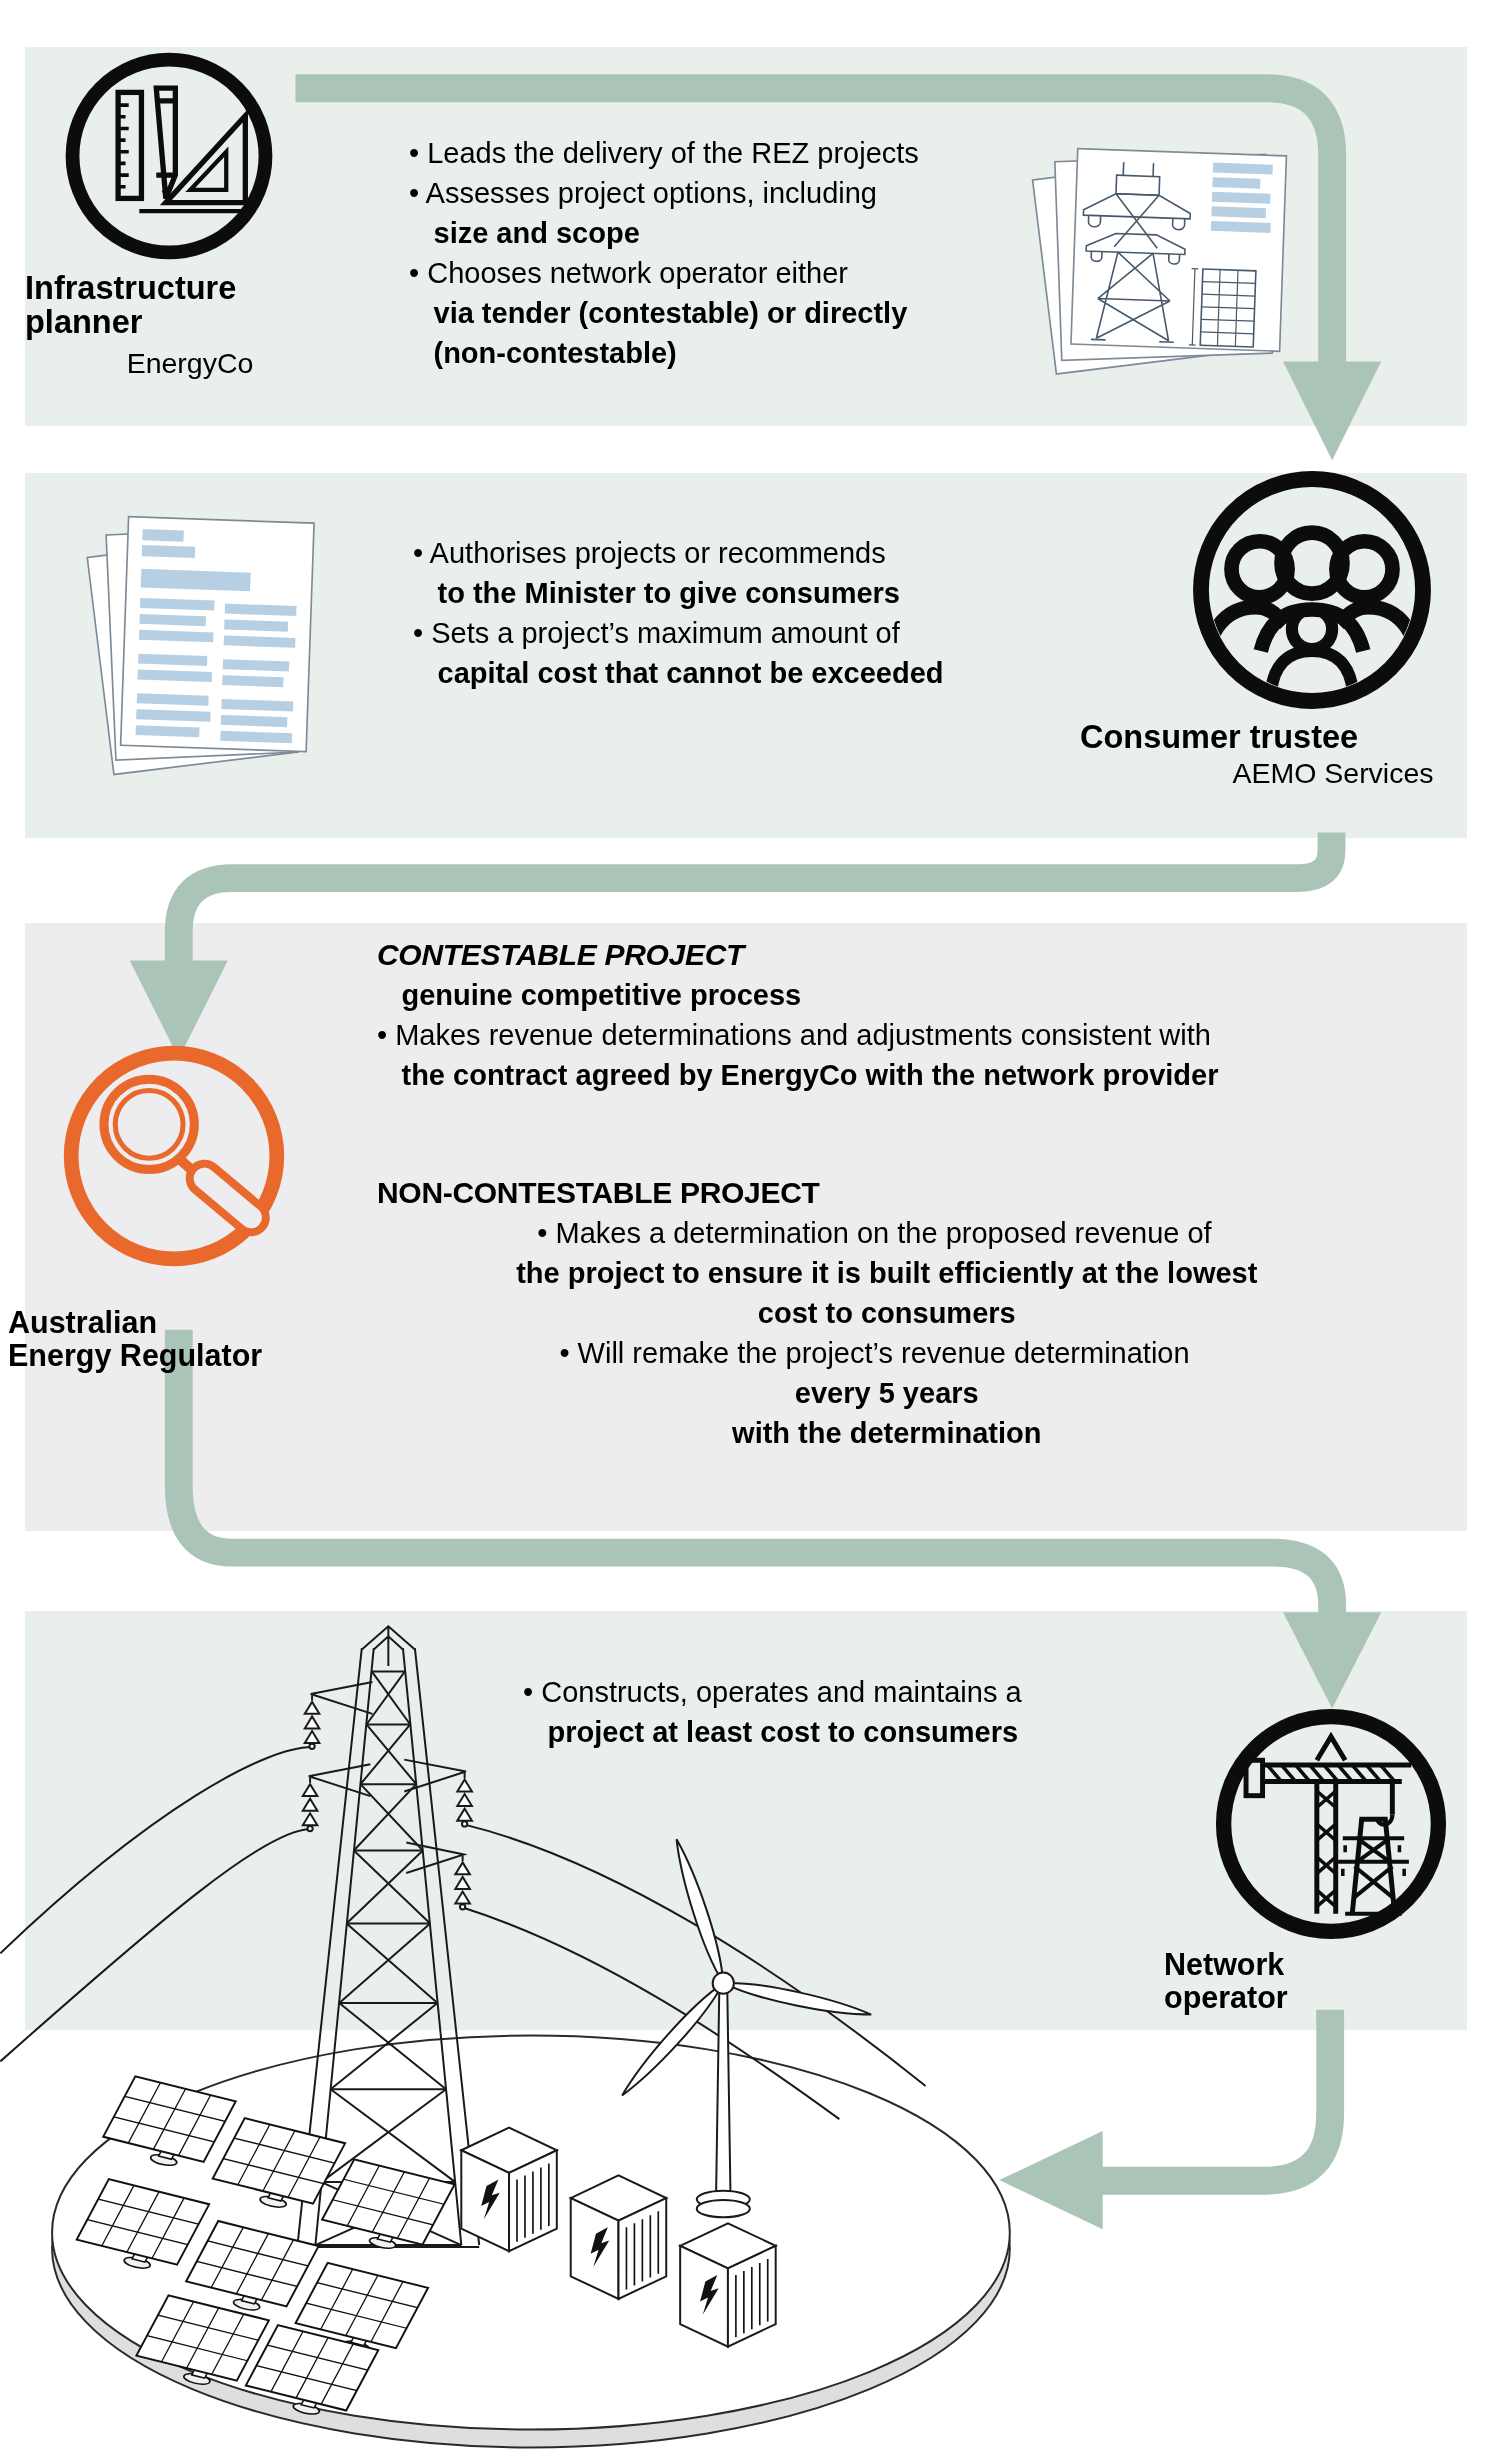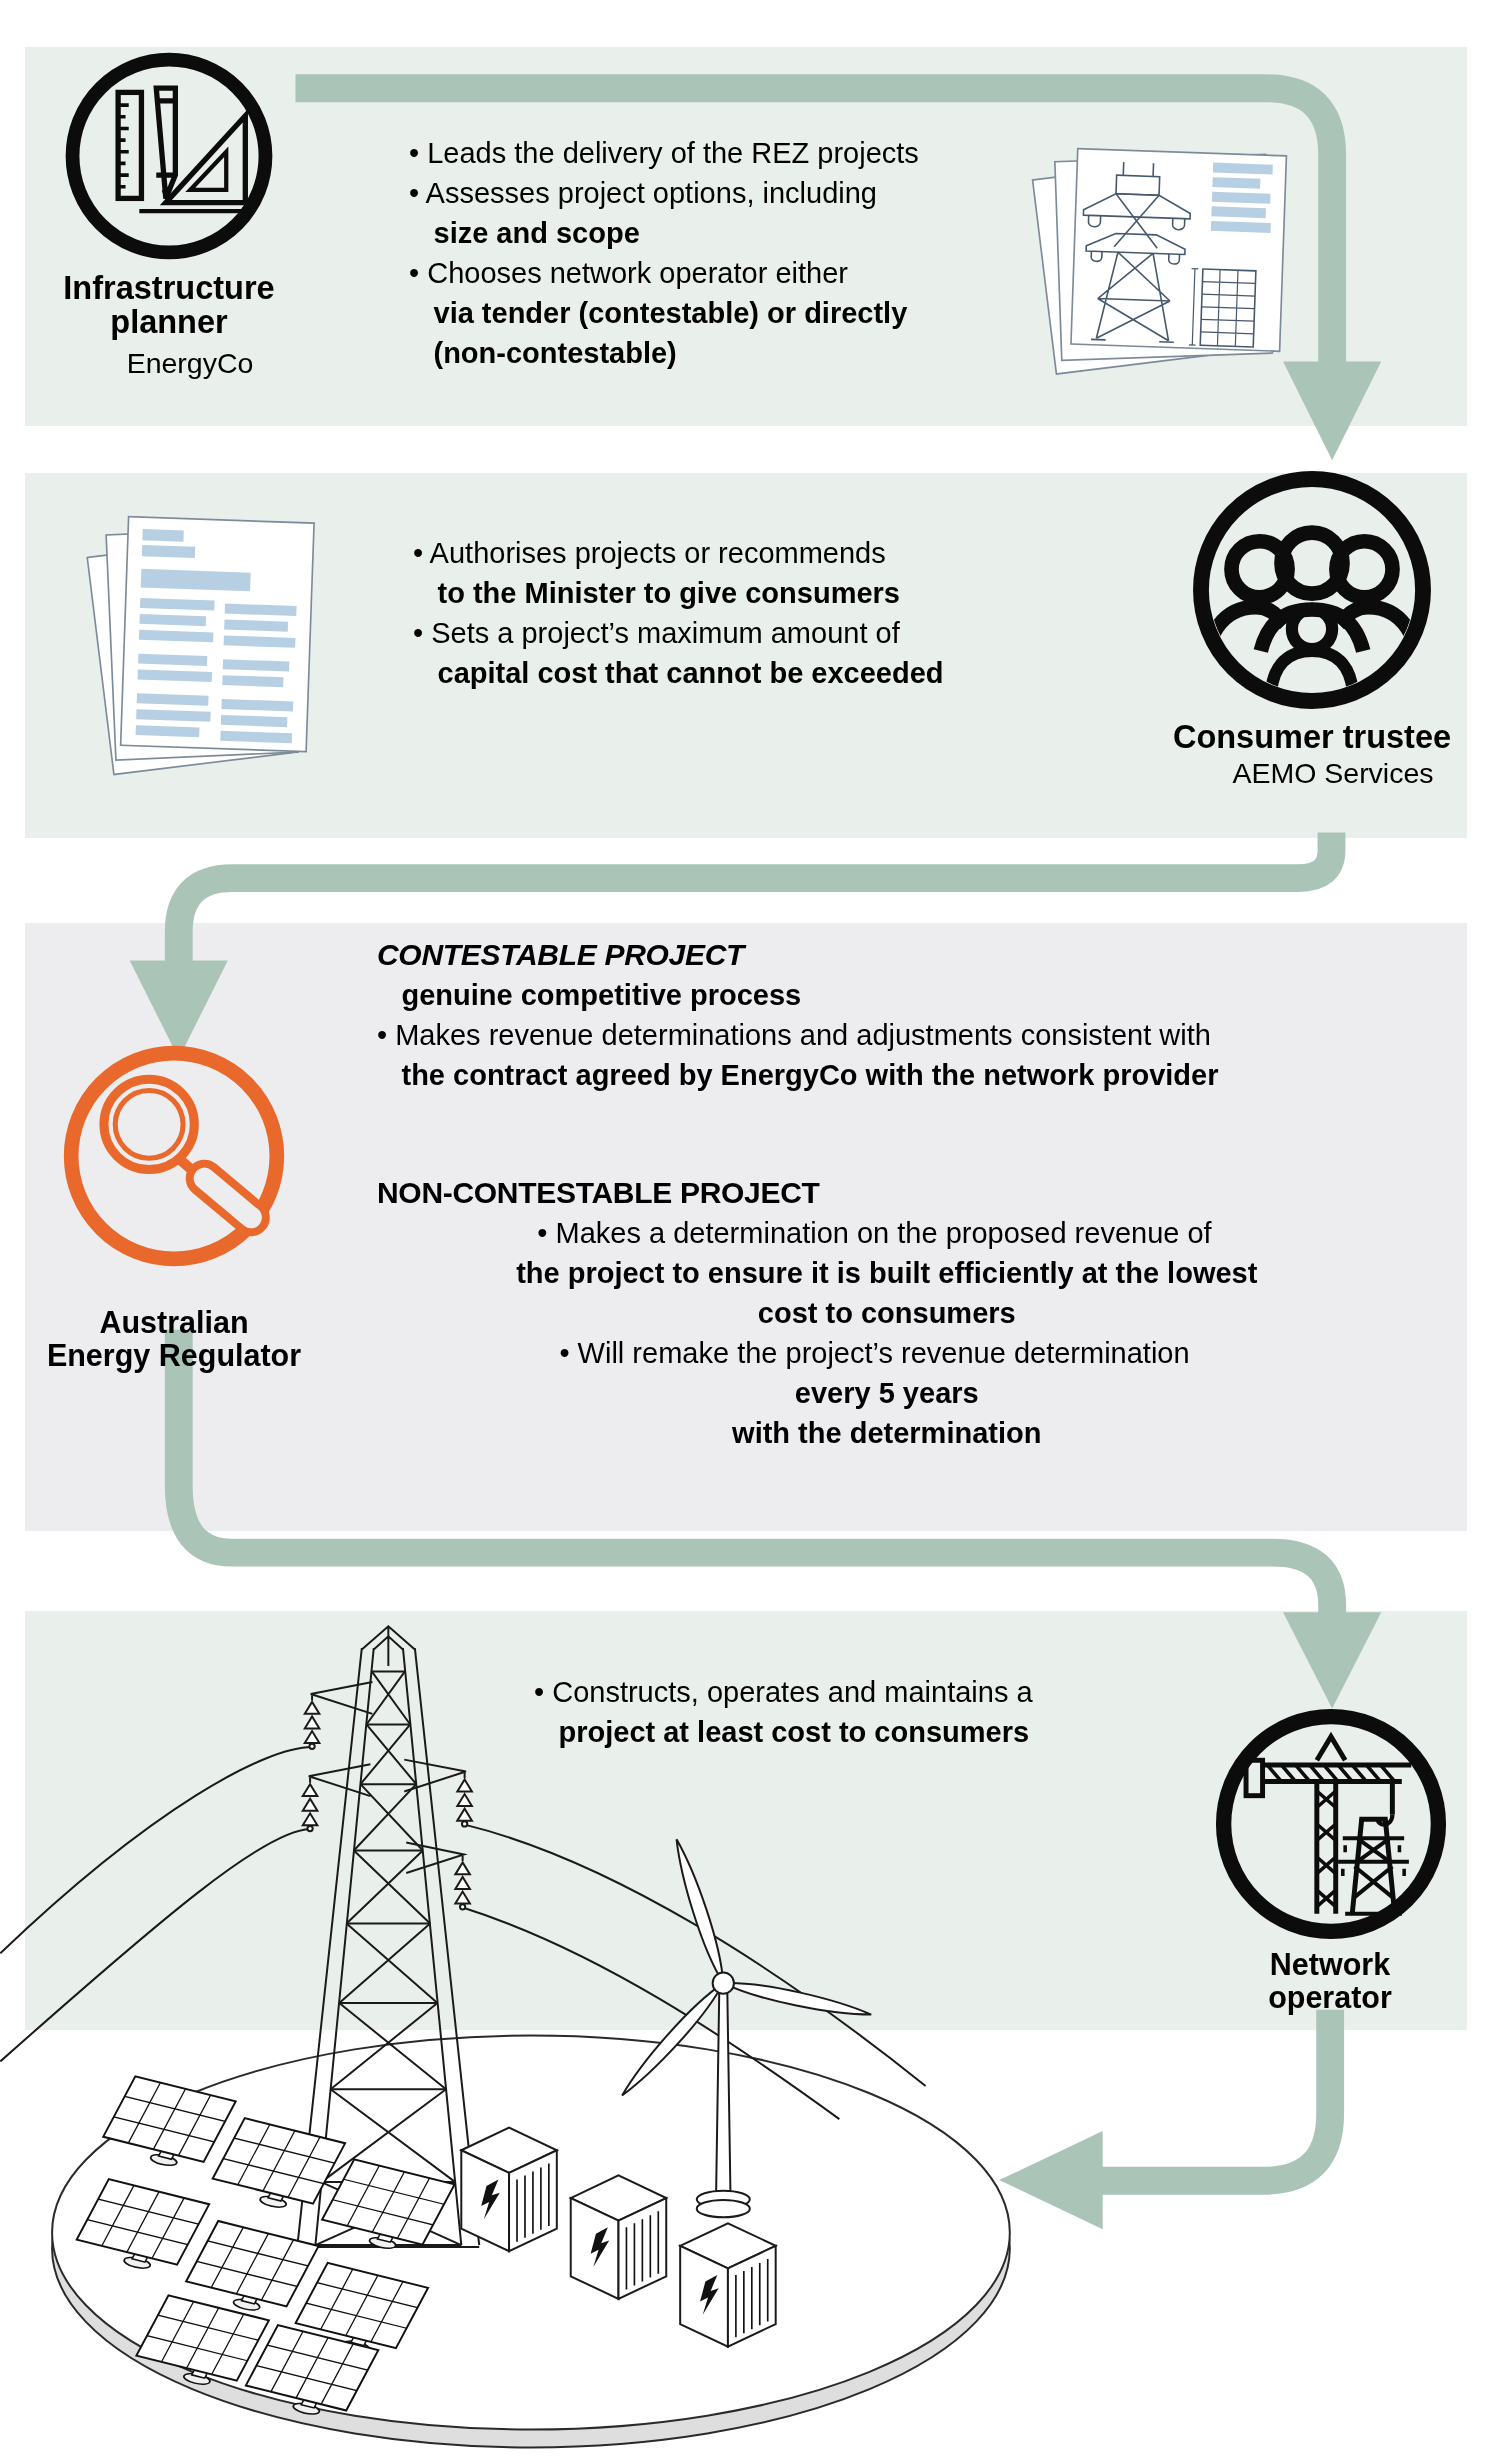--- a/index.html
+++ b/index.html
@@ -16,21 +16,21 @@
     font-family:"Liberation Sans",sans-serif;color:var(--ink);background:#fff;
   }
   .bg{position:absolute;left:25px;width:1442px;}
   .bg-green{background:var(--section-green);}
   .bg-gray{background:var(--section-gray);}
   .abs{position:absolute;}
   .txt{position:absolute;color:var(--ink);}
   .bullets{font-size:29px;line-height:40px;letter-spacing:0;}
   .bullets .c{padding-left:24.5px;font-weight:bold;}
   .h3{position:absolute;font-size:30px;font-weight:700;line-height:36px;letter-spacing:-0.3px;}
-  .roleTitle{font-weight:700;text-align:center;}
+  .roleTitle{font-weight:700;text-align:left;}
   .roleSub{text-align:center;margin-left:21px;}
   .t-s1{font-size:32.5px;line-height:34px;}
   .sub-s1{font-size:28.5px;}
   .t-s2{font-size:32.5px;line-height:34px;}
   .sub-s2{font-size:28.5px;}
   .t-sm{font-size:30.5px;line-height:33px;}
   svg{display:block;overflow:visible;}
   .arrowline{stroke:var(--arrow-green);stroke-width:42;fill:none;}
   .arrowhead{fill:var(--arrow-green);stroke:none;}
   .docbar{fill:var(--doc-blue);}
@@ -346,21 +346,21 @@
     <div class="b">• Will remake the project’s revenue determination</div>
     <div class="c">every 5 years</div>
     <div class="c">with the determination</div>
   </div>
 
   <div class="txt roleTitle t-sm" style="left:8px;top:1270px;width:332px;margin-top:36px;">
     <div>Australian</div>
     <div>Energy Regulator</div>
   </div>
 
-  <div class="txt bullets" style="left:534px;top:1672px;width:663px;">
+  <div class="txt bullets" style="left:523px;top:1672px;width:663px;">
     <div class="b">• Constructs, operates and maintains a</div>
     <div class="c">project at least cost to consumers</div>
   </div>
 
   <svg class="abs" style="left:1213px;top:1706px;" width="236" height="236" viewBox="0 0 200 200">
     <circle cx="100" cy="100" r="91" fill="none" stroke="#0c0c0c" stroke-width="13"></circle>
     <g fill="none" stroke="#0c0c0c" stroke-width="4.2">
       <rect x="28" y="46" width="14" height="30"></rect>
       <path d="M42,50 H168 M42,64 H160"></path>
       <path stroke-width="3" d="M46,50 L58,64 M58,50 L70,64 M70,50 L82,64 M82,50 L94,64 M94,50 L106,64 M106,50 L118,64 M118,50 L130,64 M130,50 L142,64 M142,50 L154,64"></path>

